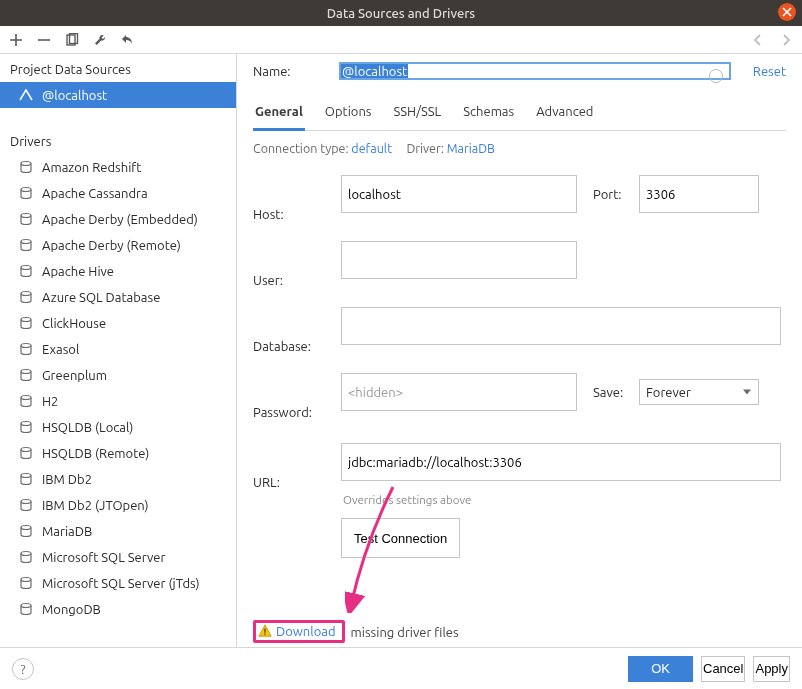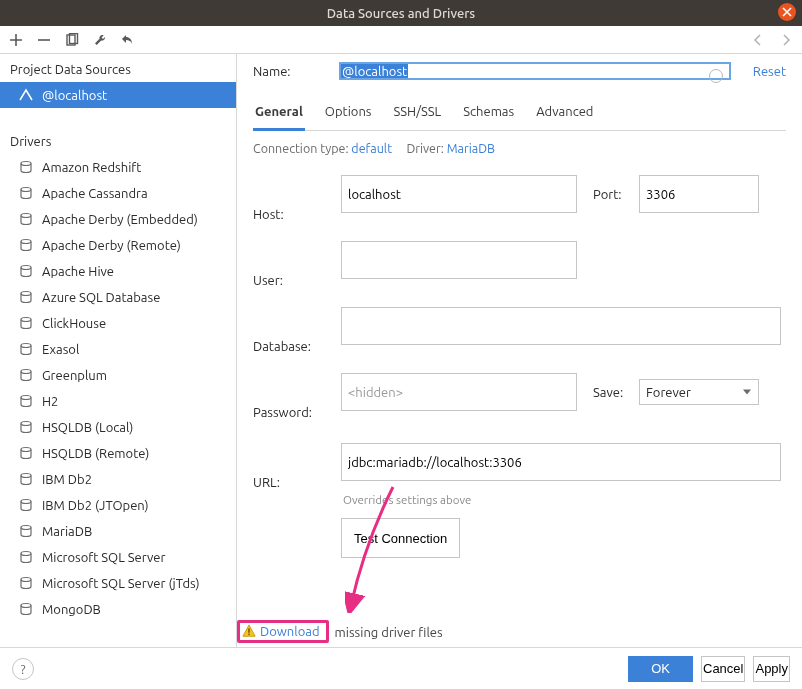--- a/index.html
+++ b/index.html
@@ -49,21 +49,21 @@
   .port-lab { width:36px; text-align:left; margin-left:6px; }
   .port-input { width:120px; }
   .wide-input { width:440px; }
   .pwd-input { width:236px; color:#9b9b9b; }
   .save-select { width:120px; height:26px; border:1px solid #c5c5c5; padding:2px 22px 2px 6px; background:#fff; position:relative; display:flex; align-items:center; cursor:pointer; }
   .save-select::after { content:''; position:absolute; right:7px; top:50%; width:0;height:0;border-left:4px solid transparent;border-right:4px solid transparent;border-top:5px solid #6b6b6b; transform:translateY(-50%);}
   .override { color:#8a8a8a; font-size:11.5px; margin-left:90px; margin-top:-8px; margin-bottom:12px; }
 
   .test-btn { margin-left:88px; height:40px; padding:0 12px; border:1px solid #c5c5c5; background:#fff; cursor:pointer; font-size:13px; }
 
-  .downloadrow { position:absolute; bottom:4px; left:0; display:flex; align-items:center; gap:6px; }
+  .downloadrow { position:absolute; bottom:4px; left:16px; display:flex; align-items:center; gap:6px; }
   .dl-box { border:3px solid #e62e82; padding:1px 6px 2px 2px; display:flex; align-items:center; gap:4px; border-radius:2px;}
   .warn-icon { width:14px; height:14px; }
   .dl-link { color:#3a7fd5; cursor:pointer; }
   .dl-rest { color:#444; }
 
   .arrow-annotation { position:absolute; bottom:34px; left:108px; pointer-events:none; }
 
   .bottombar { height:42px; border-top:1px solid #d7d7d7; display:flex; align-items:center; padding:0 12px; gap:8px; background:#fff; }
   .help-btn { width:22px; height:22px; border:1px solid #c5c5c5; border-radius:11px; display:flex; align-items:center; justify-content:center; color:#6b6b6b; cursor:pointer; }
   .bottombar .spacer { flex:1; }

